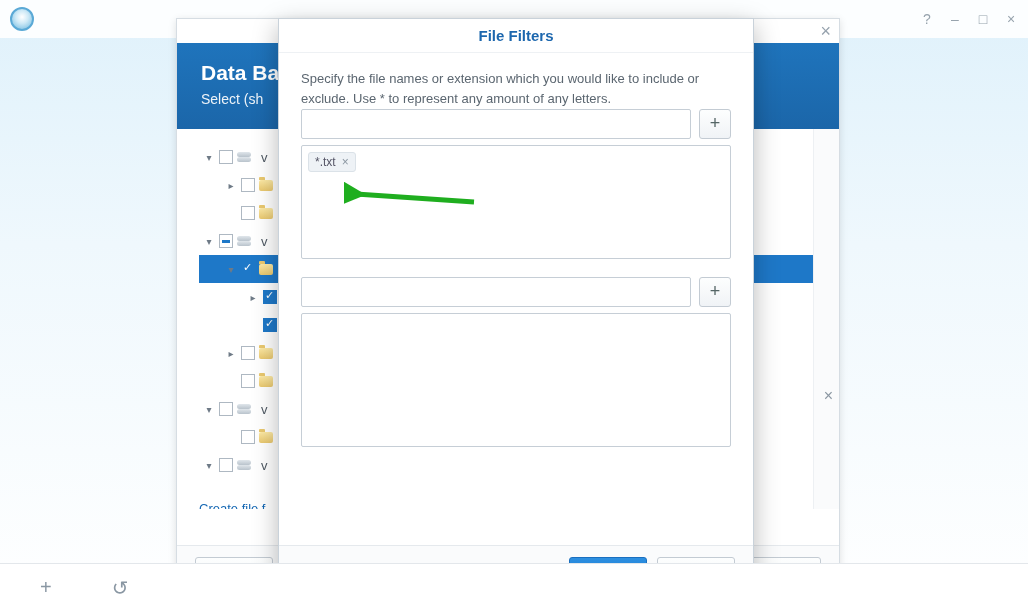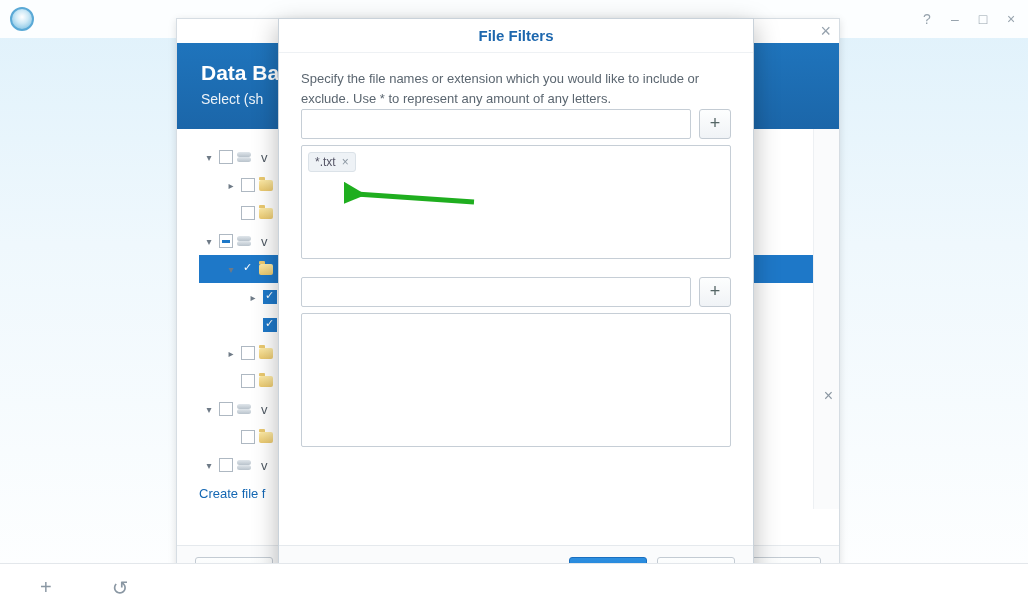--- a/index.html
+++ b/index.html
@@ -30,21 +30,21 @@
   .cb{width:14px;height:14px;border:1px solid #aeb8c2;background:#fff;display:inline-block;position:relative;flex-shrink:0}
   .cb.chk{background:#1e78c8;border-color:#1e78c8}
   .cb.chk::after{content:"✓";position:absolute;color:#fff;font-size:11px;left:1px;top:-2px}
   .cb.ind{background:#fff}
   .cb.ind::after{content:"";position:absolute;left:2px;right:2px;top:5px;height:3px;background:#1e78c8}
   .vol{width:16px;height:12px;display:inline-block;position:relative}
   .vol::before{content:"";position:absolute;left:0;top:1px;width:14px;height:5px;border-radius:3px;background:linear-gradient(180deg,#e0e6eb,#b9c3cc)}
   .vol::after{content:"";position:absolute;left:0;top:6px;width:14px;height:5px;border-radius:3px;background:linear-gradient(180deg,#e0e6eb,#b9c3cc)}
   .fld{width:14px;height:11px;display:inline-block;background:linear-gradient(180deg,#fce9a5,#e9c86f);border-radius:2px;position:relative;margin-top:1px}
   .fld::before{content:"";position:absolute;left:0;top:-3px;width:6px;height:3px;background:#e9c86f;border-radius:1px 1px 0 0}
-  .link{color:#1467b3;text-decoration:none;display:inline-block;margin-top:7px}
+  .link{color:#1467b3;text-decoration:none;display:inline-block;margin-top:22px}
   .mainwin .footer{position:absolute;left:0;right:0;bottom:0;height:52px;border-top:1px solid #e5e9ed;display:flex;align-items:center;justify-content:flex-end;gap:10px;padding:0 18px;background:#fafbfc}
   .mainwin .footer .left{margin-right:auto}
   .btn{min-width:78px;height:30px;padding:0 16px;border:1px solid #c3cbd3;background:linear-gradient(180deg,#fdfefe,#f1f4f7);color:#4a5560;border-radius:3px;font-size:13px;cursor:pointer}
   .btn.primary{background:linear-gradient(180deg,#2d8fe0,#1877cf);border-color:#1a6fbf;color:#fff}
   
   .scroll-gutter{position:absolute;right:0;top:0;bottom:0;width:26px;border-left:1px solid #edf0f3;background:#fafbfc}
   .inline-x{position:absolute;right:6px;top:258px;color:#8b97a2;font-size:16px}
   
   .modal{position:absolute;left:278px;top:18px;width:476px;height:580px;background:#fff;border:1px solid #c9d2da;box-shadow:0 8px 24px rgba(0,0,0,.28)}
   .modal .mtitle{height:34px;display:flex;align-items:center;justify-content:center;font-weight:700;color:#1d67ae;font-size:15px;border-bottom:1px solid #eef1f4}

